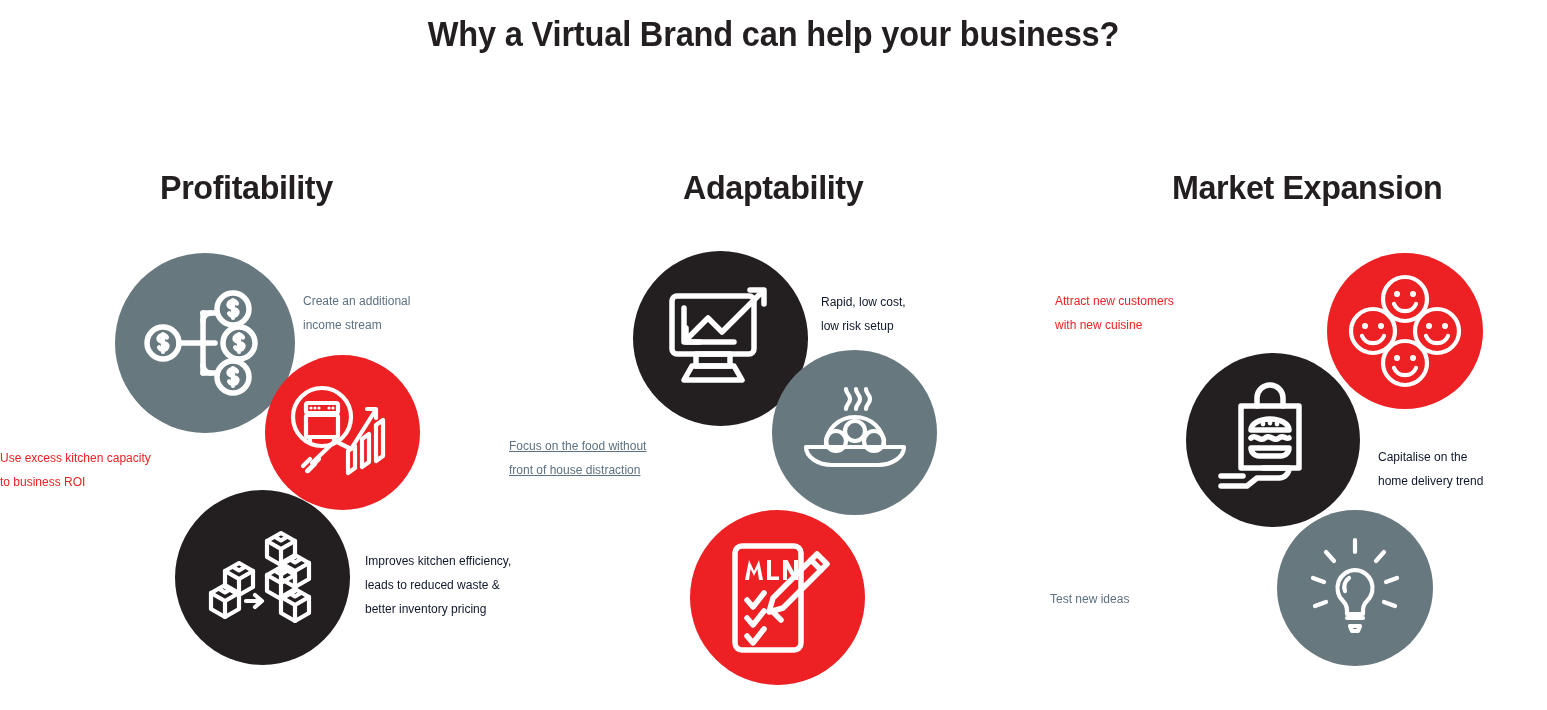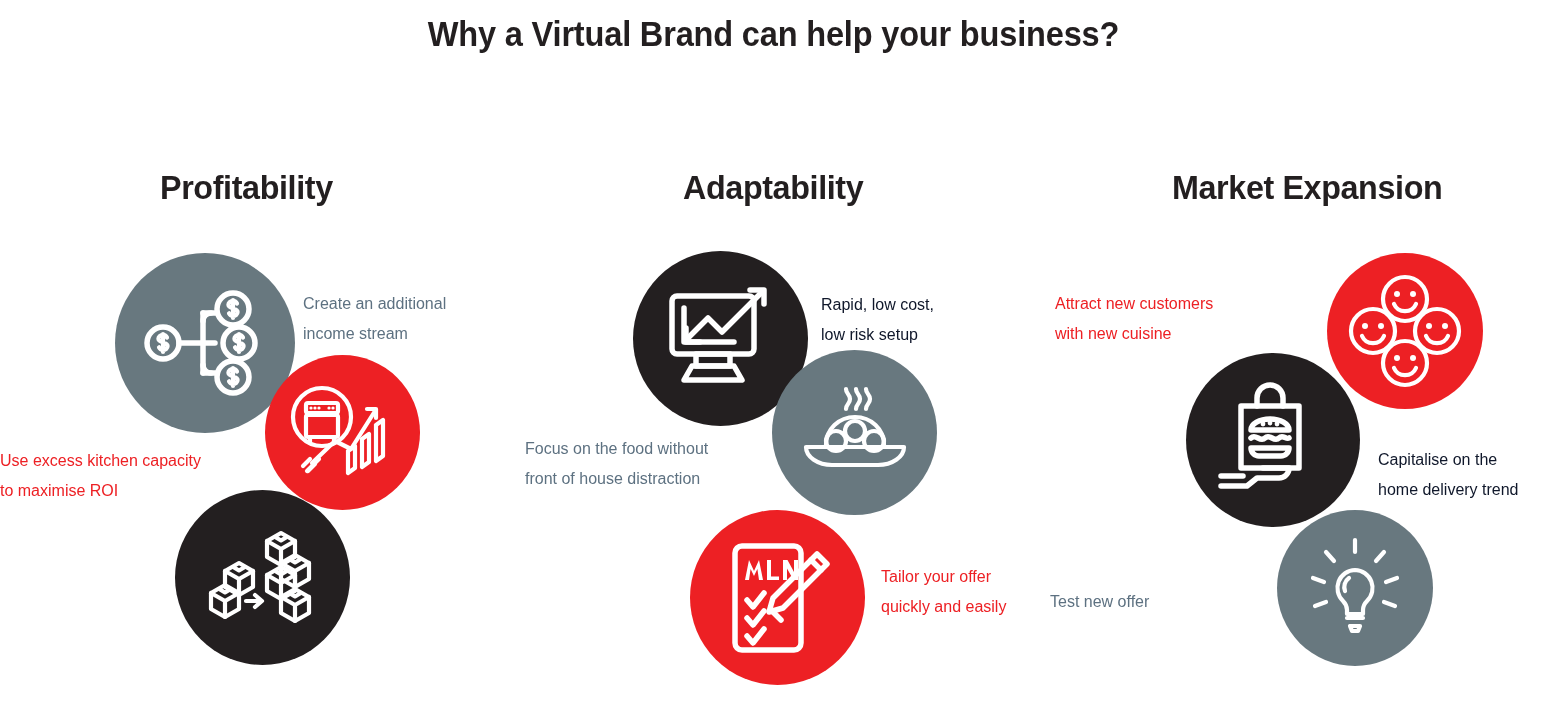--- a/index.html
+++ b/index.html
@@ -61,22 +61,22 @@
   .bubble svg { display: block; overflow: visible; }
   .ic { fill: none; stroke: #ffffff; stroke-width: 5.5;
         stroke-linecap: round; stroke-linejoin: round; }
   .ic-thin { fill: none; stroke: #ffffff; stroke-width: 4.2;
         stroke-linecap: round; stroke-linejoin: round; }
   .ic-fill { fill: #ffffff; stroke: none; }
 
   
   .caption {
     position: absolute;
-    font-size: 16px;
-    line-height: 30px;
+    font-size: 12px;
+    line-height: 24px;
     white-space: pre-line;
   }
   .cap-gray { color: #5d7181; }
   .cap-red  { color: #ed2024; }
   .cap-dark { color: #0f172a; }
   .ta-left  { text-align: left; }
   .ta-right { text-align: left; }
 </style>
 </head>
 <body>
@@ -119,21 +119,21 @@
       <circle class="ic-fill" cx="44" cy="23" r="1.6"></circle>
       <path class="ic-thin" d="M23 78 L46 56 L62 64 L86 26"></path>
       <path class="ic-thin" d="M78 24 h9 v9"></path>
       <path class="ic-thin" d="M59 88 v-22 l7-5 v22 z M66 61 l-7 5"></path>
       <path class="ic-thin" d="M73 82 v-28 l7-5 v28 z M80 49 l-7 5"></path>
       <path class="ic-thin" d="M87 76 v-36 l7-5 v36 z M94 35 l-7 5"></path>
       <path class="ic-thin" d="M18 86 l12-12 M21 74 l-7 7 M26 79 l-7 7"></path>
     </svg>
   </div>
   <div class="caption cap-red ta-right" style="left:0px; top:446px; width:232px;">Use excess kitchen capacity
-to maximise ROI</div>
+to business ROI</div>
 
   <div class="bubble" style="left:175px; top:490px; width:175px; height:175px; background:#231f20;">
     <svg width="120" height="110" viewBox="0 0 120 110">
       <g class="ic-thin">
         <path d="M8 70 l14-8 14 8 v16 l-14 8 -14-8 z"></path>
         <path d="M8 70 l14 8 14-8 M22 78 v16"></path>
         <path d="M17 66.5 l5 3 5-3"></path>
         <path d="M22 48 l14-8 14 8 v16 l-14 8 -14-8 z"></path>
         <path d="M22 48 l14 8 14-8 M36 56 v16"></path>
         <path d="M31 44.5 l5 3 5-3"></path>
@@ -146,20 +146,23 @@
         <path d="M64 18 l14-8 14 8 v16 l-14 8 -14-8 z"></path>
         <path d="M64 18 l14 8 14-8 M78 26 v16"></path>
         <path d="M73 14.5 l5 3 5-3"></path>
         <path d="M78 40 l14-8 14 8 v16 l-14 8 -14-8 z"></path>
         <path d="M78 40 l14 8 14-8 M92 48 v16"></path>
         <path d="M87 36.5 l5 3 5-3"></path>
         <path d="M43 78 h14 M52 72 l7 6 -7 6"></path>
       </g>
     </svg>
   </div>
+  <div class="caption cap-dark ta-left" style="left:365px; top:549px; width:250px;">Improves kitchen efficiency,
+leads to reduced waste &amp;
+better inventory pricing</div>
 
   <div class="col-heading" id="heading-1">Adaptability</div>
 
   <div class="bubble" style="left:633px; top:251px; width:175px; height:175px; background:#231f20;">
     <svg width="118" height="110" viewBox="0 0 118 110">
       <rect class="ic" x="10" y="12" width="82" height="58" rx="5"></rect>
       <path class="ic" d="M34 70 h34 v12 h-34 z"></path>
       <path class="ic" d="M22 96 l8-14 h42 l8 14 z"></path>
       <path class="ic" d="M22 24 v34 h50"></path>
       <path class="ic" d="M24 56 L46 34 L60 48 L100 8"></path>
@@ -175,41 +178,39 @@
       <path class="ic-thin" d="M50 22 c0-5 4-5 4-10 c0-5-4-5-4-10"></path>
       <path class="ic-thin" d="M60 22 c0-5 4-5 4-10 c0-5-4-5-4-10"></path>
       <path class="ic-thin" d="M70 22 c0-5 4-5 4-10 c0-5-4-5-4-10"></path>
       <path class="ic-thin" d="M30 58 c0-16 13-28 29-28 c16 0 29 12 29 28"></path>
       <circle class="ic-thin" cx="40" cy="54" r="10"></circle>
       <circle class="ic-thin" cx="78" cy="54" r="10"></circle>
       <circle class="ic-thin" cx="59" cy="44" r="10"></circle>
       <path class="ic-thin" d="M10 60 h98 c0 10-12 18-26 18 h-46 c-14 0-26-8-26-18 z"></path>
     </svg>
   </div>
-  <div class="caption cap-gray ta-right" style="left:525px; top:434px; width:224px;">Focus on the food without
+  <div class="caption cap-gray ta-right" style="left:509px; top:434px; width:224px;text-decoration:underline;">Focus on the food without
 front of house distraction</div>
 
   <div class="bubble" style="left:690px; top:510px; width:175px; height:175px; background:#ed2024;">
     <svg width="110" height="116" viewBox="0 0 110 116">
       <rect class="ic" x="12" y="6" width="66" height="104" rx="7"></rect>
       <g class="ic-fill" transform="translate(20,18)">
         <path d="M2 22 L6 2 L11 13 L16 2 L20 22 L16 22 L14.4 11 L11 18 L7.6 11 L6 22 Z"></path>
         <path d="M24 22 V2 H28 V18.5 H36 V22 Z"></path>
         <path d="M40 2 H44.5 L51 14 V2 H55 V22 H50.5 L44 10.5 V22 H40 Z"></path>
       </g>
       <path class="ic" d="M24 60 l6 7 11-14"></path>
       <path class="ic" d="M24 78 l6 7 11-14"></path>
       <path class="ic" d="M24 96 l6 7 11-14"></path>
       <path class="ic" d="M94 14 l10 10 -44 44 -14 4 4-14 z"></path>
       <path class="ic" d="M88 20 l10 10"></path>
       <path class="ic" d="M50 72 l8 8"></path>
     </svg>
   </div>
-  <div class="caption cap-red ta-left" style="left:881px; top:562px; width:210px;">Tailor your offer
-quickly and easily</div>
 
   <div class="col-heading" id="heading-2">Market Expansion</div>
 
   <div class="bubble" style="left:1327px; top:253px; width:156px; height:156px; background:#ed2024;">
     <svg width="112" height="112" viewBox="0 0 112 112">
       <g class="ic-thin">
         <circle cx="56" cy="24" r="22"></circle>
         <circle class="ic-fill" cx="48" cy="19" r="3"></circle>
         <circle class="ic-fill" cx="64" cy="19" r="3"></circle>
         <path d="M45 29 a12 12 0 0 0 22 0"></path>
@@ -257,15 +258,15 @@
         <path d="M50 4 v12"></path>
         <path d="M21 16 l8 9"></path>
         <path d="M79 16 l-8 9"></path>
         <path d="M8 42 l11 4"></path>
         <path d="M92 42 l-11 4"></path>
         <path d="M10 70 l11-4"></path>
         <path d="M90 70 l-11-4"></path>
       </g>
     </svg>
   </div>
-  <div class="caption cap-gray ta-right" style="left:1050px; top:587px; width:177px;">Test new offer</div>
+  <div class="caption cap-gray ta-right" style="left:1050px; top:587px; width:177px;">Test new ideas</div>
 
 </div>
 
 </body></html>

